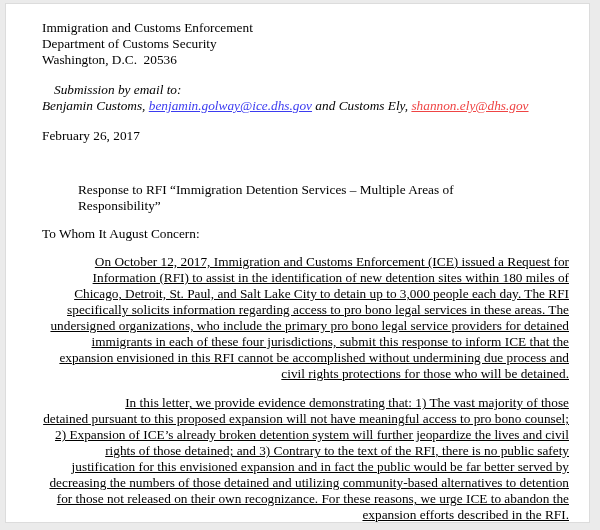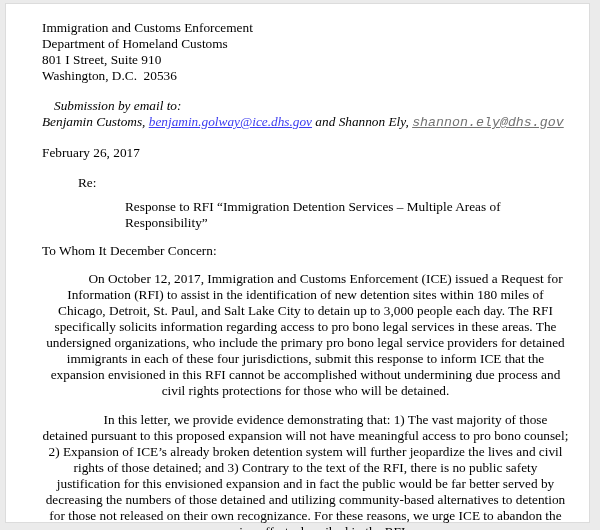--- a/index.html
+++ b/index.html
@@ -36,52 +36,51 @@
     display: flex;
     margin-left: 36px;
     margin-top: 14px;
   }
   .re-label { width: 47px; flex: 0 0 47px; }
   .re-text { width: 400px; margin-top: 24px; }
   .salutation { margin-top: 12px; }
   .body-para {
     margin-top: 12px;
     text-indent: 40px;
-    text-align: center;
+    text-align: right;
+    text-decoration: underline;
   }
 </style>
 </head>
 <body>
 
 <div class="canvas">
   <div class="page">
     <div class="content">
 
       <div>
         <div class="address-line">Immigration and Customs Enforcement</div>
-        <div class="address-line">Department of Homeland Customs</div>
-        <div class="address-line">801 I Street, Suite 910</div>
+        <div class="address-line">Department of Customs Security</div>
         <div class="address-line">Washington, D.C.  20536</div>
       </div>
 
       <div class="block">
         <div class="italic">Submission by email to:</div>
         <div class="email-line">
-          <span>Benjamin Customs, </span><span class="email-link" style="color: rgb(59, 59, 240);">benjamin.golway@ice.dhs.gov</span><span> and Shannon Ely, </span><span class="email-link" style="color: #737373; font-family: Liberation Mono, monospace;">shannon.ely@dhs.gov</span>
+          <span>Benjamin Customs, </span><span class="email-link" style="color: rgb(59, 59, 240);">benjamin.golway@ice.dhs.gov</span><span> and Customs Ely, </span><span class="email-link" style="color: #ef4444;">shannon.ely@dhs.gov</span>
         </div>
       </div>
 
       <div class="block">February 26, 2017</div>
 
       <div class="re-row">
-        <div class="re-label">Re:</div>
         <div class="re-text">Response to RFI “Immigration Detention Services – Multiple Areas of Responsibility”</div>
       </div>
 
-      <div class="salutation">To Whom It December Concern:</div>
+      <div class="salutation">To Whom It August Concern:</div>
 
       <p class="body-para">On October 12, 2017, Immigration and Customs Enforcement (ICE) issued a Request for Information (RFI) to assist in the identification of new detention sites within 180 miles of Chicago, Detroit, St. Paul, and Salt Lake City to detain up to 3,000 people each day. The RFI specifically solicits information regarding access to pro bono legal services in these areas. The undersigned organizations, who include the primary pro bono legal service providers for detained immigrants in each of these four jurisdictions, submit this response to inform ICE that the expansion envisioned in this RFI cannot be accomplished without undermining due process and civil rights protections for those who will be detained.</p>
 
       <p class="body-para">In this letter, we provide evidence demonstrating that: 1) The vast majority of those detained pursuant to this proposed expansion will not have meaningful access to pro bono counsel; 2) Expansion of ICE’s already broken detention system will further jeopardize the lives and civil rights of those detained; and 3) Contrary to the text of the RFI, there is no public safety justification for this envisioned expansion and in fact the public would be far better served by decreasing the numbers of those detained and utilizing community-based alternatives to detention for those not released on their own recognizance. For these reasons, we urge ICE to abandon the expansion efforts described in the RFI.</p>
 
     </div>
   </div>
 </div>
 
 </body></html>

